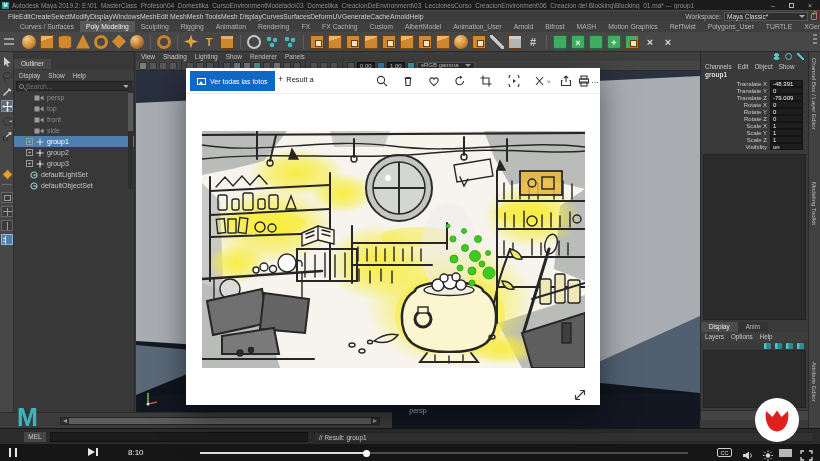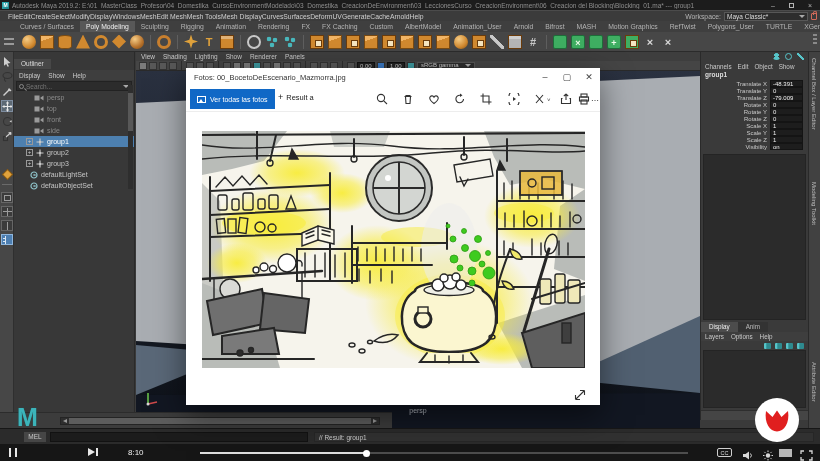--- a/index.html
+++ b/index.html
@@ -597,28 +597,20 @@
     <div class="cb-scrollstrip"></div>
   </div>
 
   <div class="abs sidestrip">
     <span class="vtab" style="top:6px">Channel Box / Layer Editor</span>
     <span class="vtab" style="top:130px">Modeling Toolkit</span>
     <span class="vtab" style="top:310px">Attribute Editor</span>
   </div>
 
   <div class="abs photos">
-    <div class="ph-title">
-      <span>Fotos: 00_BocetoDeEscenario_Mazmorra.jpg</span>
-      <span class="ph-ctrls">
-        <span>–</span>
-        <span>▢</span>
-        <span>✕</span>
-      </span>
-    </div>
     <div class="ph-toolbar">
       <div class="ph-viewall">
         <span class="ph-pic-ic"></span>
         <span>Ver todas las fotos</span>
       </div>
       <div class="ph-addto">
         <span style="font-size:9px">+</span>
         <span>Result a</span>
       </div>
       <span class="ph-ic" style="left:190px">

